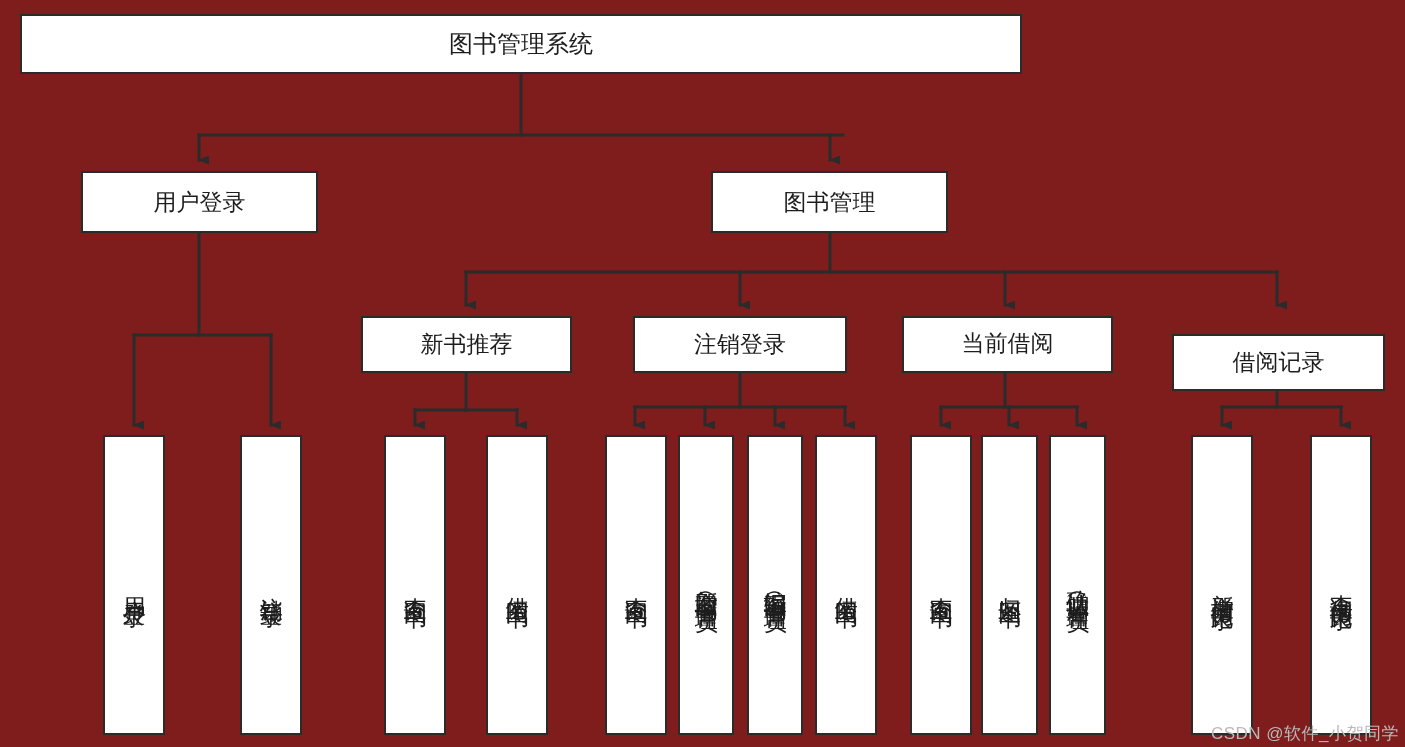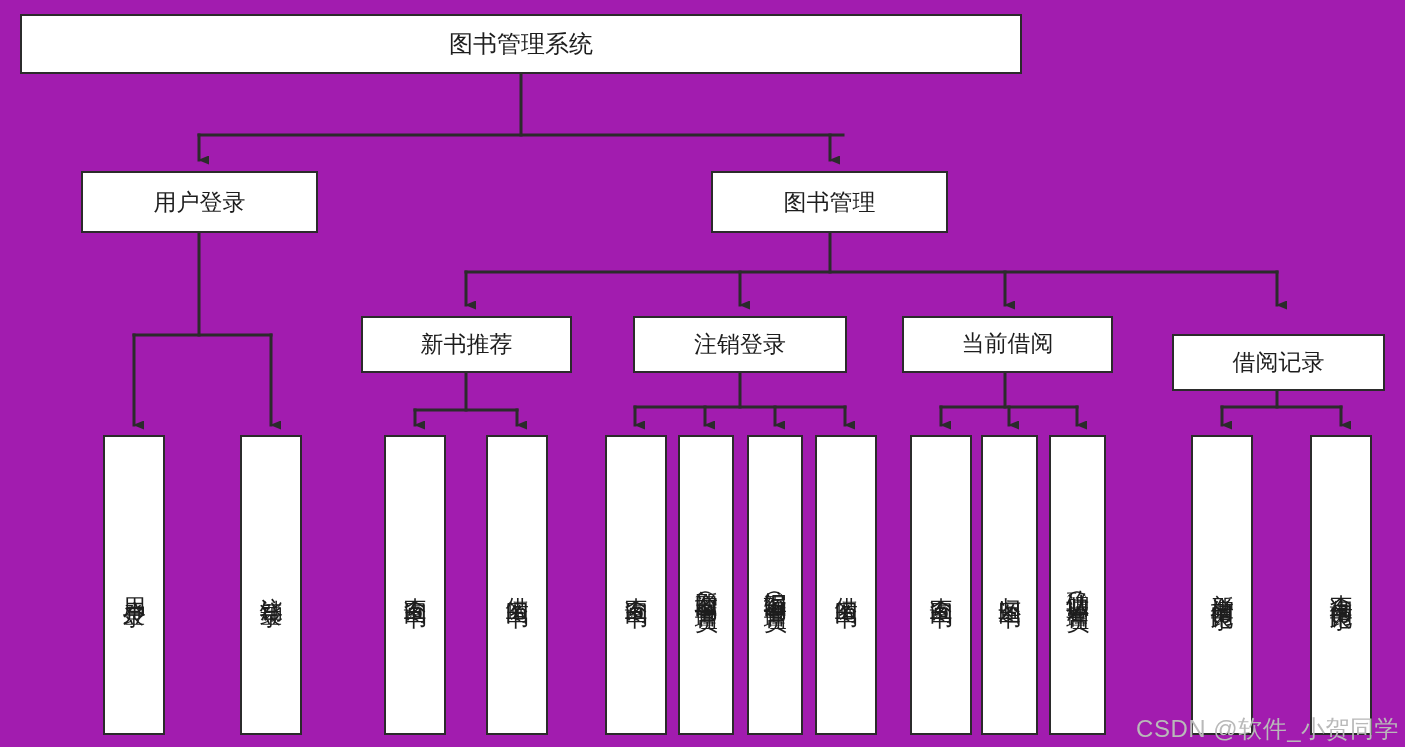--- a/index.html
+++ b/index.html
@@ -7,21 +7,21 @@
     padding: 0;
     background: #ffffff;
   }
   body {
     font-family: "Liberation Sans", "DejaVu Sans", sans-serif;
   }
   #canvas {
     position: relative;
     width: 1405px;
     height: 747px;
-    background: #a21caf;
+    background: #7f1d1d;
     overflow: hidden;
   }
   svg.wires {
     position: absolute;
     left: 0;
     top: 0;
     width: 1405px;
     height: 747px;
     pointer-events: none;
   }
@@ -53,21 +53,21 @@
     writing-mode: vertical-rl;
     text-orientation: upright;
     letter-spacing: 3px;
     line-height: 1.1;
     max-height: 100%;
   }
   .watermark {
     position: absolute;
     right: 6px;
     bottom: 2px;
-    font-size: 24px;
+    font-size: 17px;
     color: #b9b9b9;
     letter-spacing: 0.5px;
     z-index: 5;
     white-space: nowrap;
   }
 </style>
 </head>
 <body>
 
 <div id="canvas">

